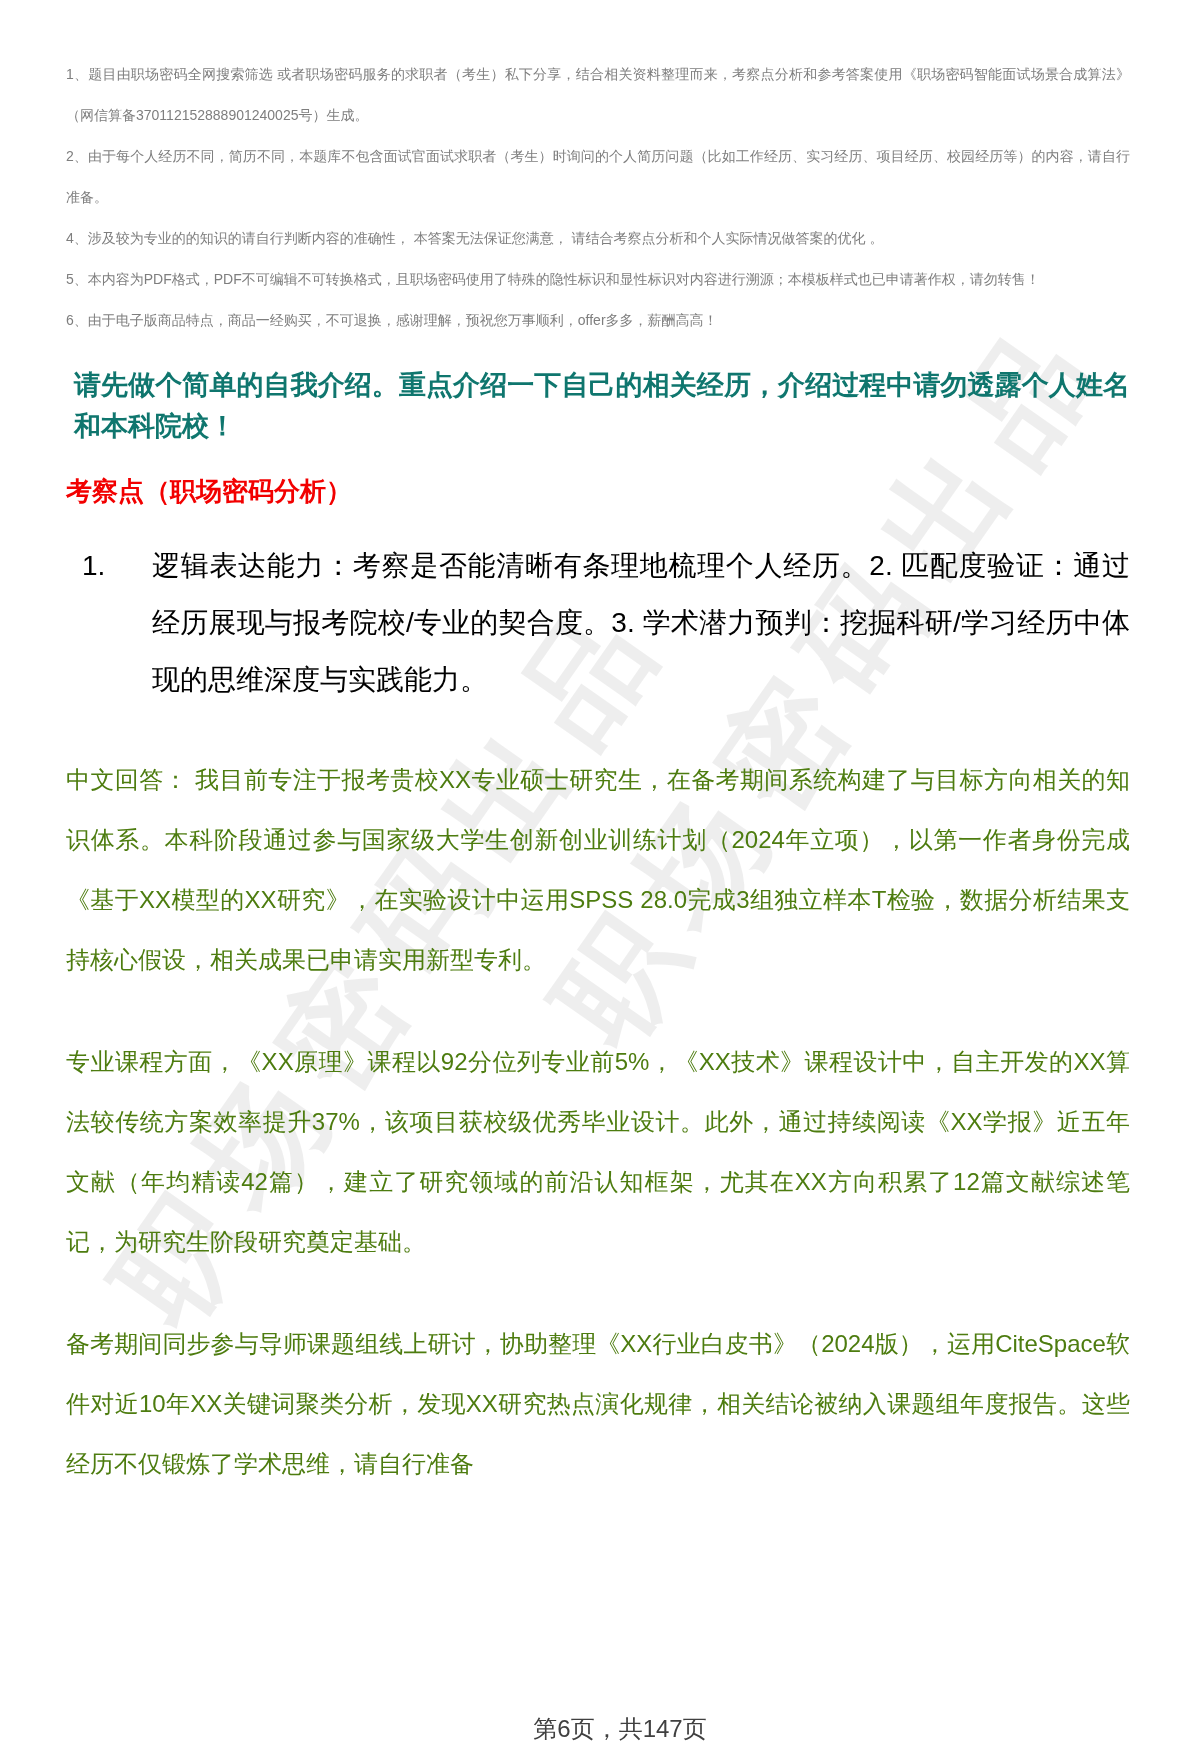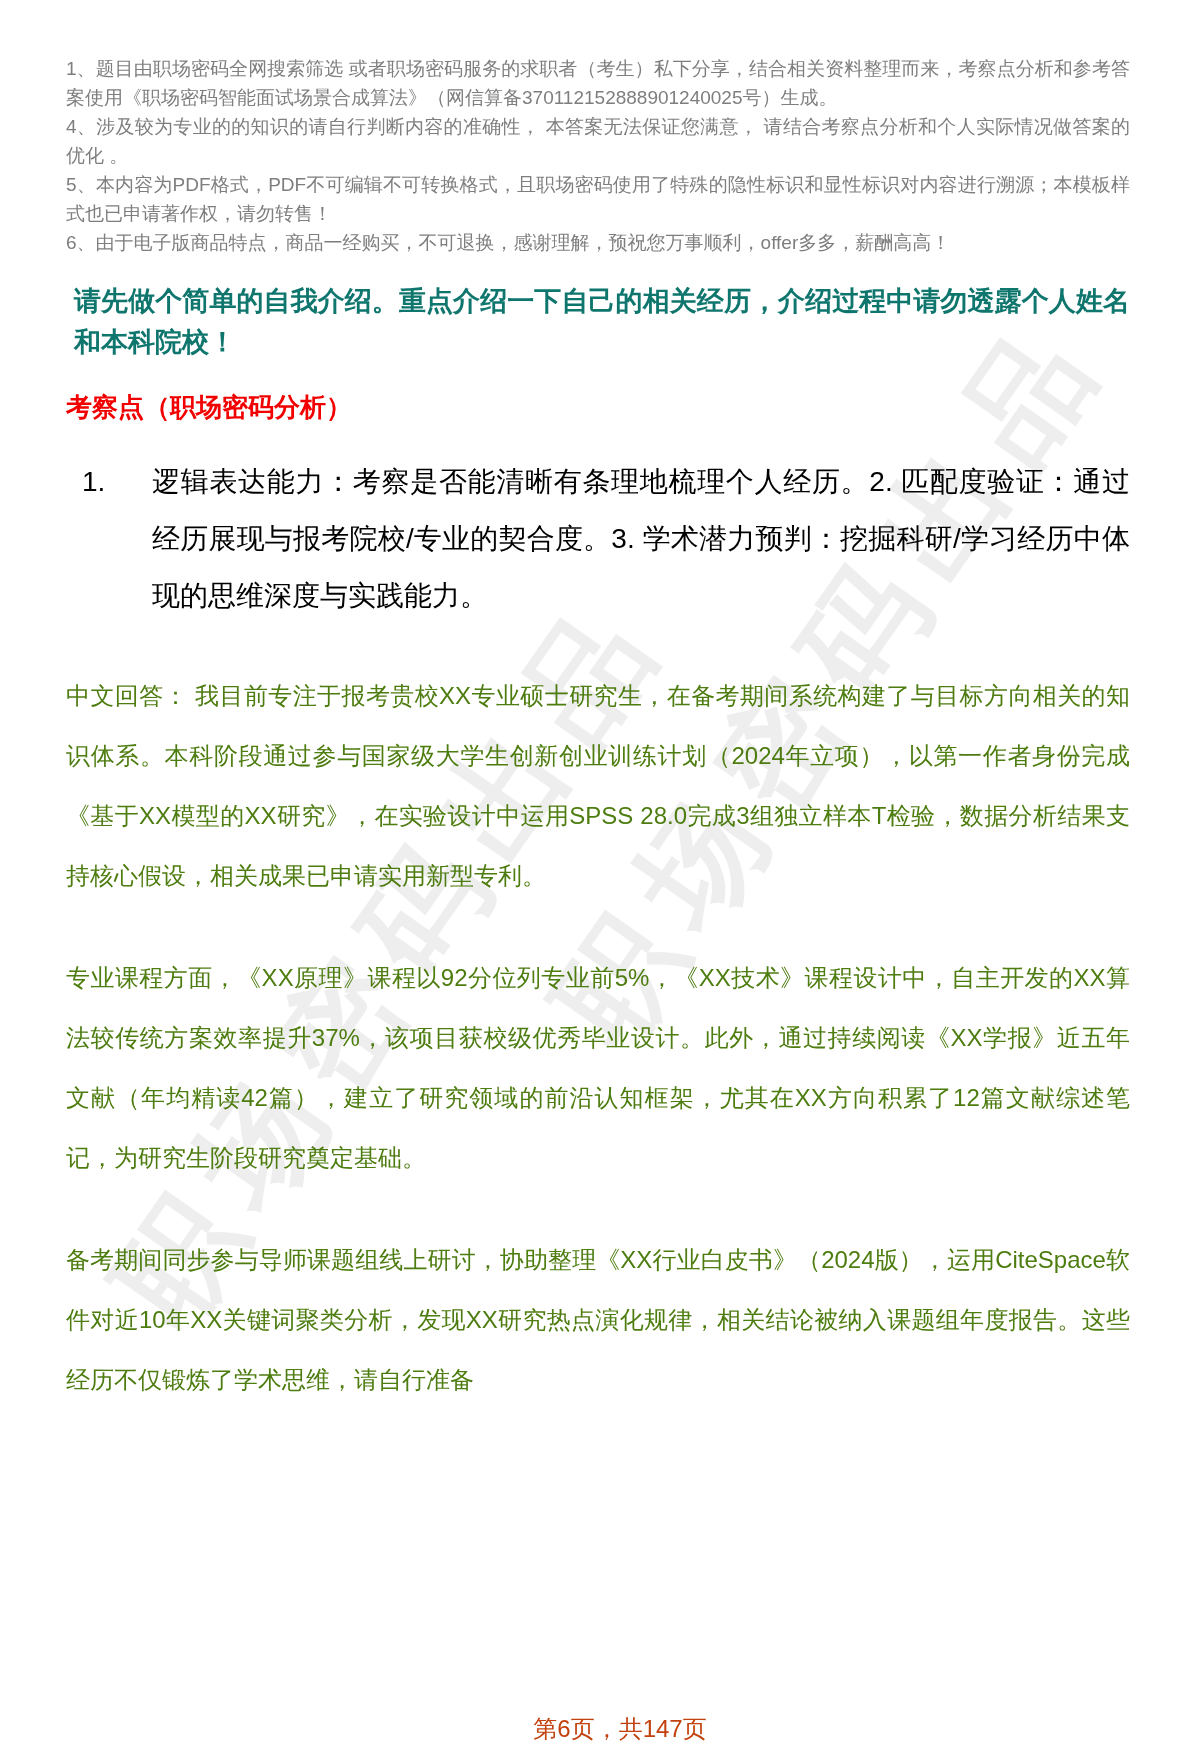--- a/index.html
+++ b/index.html
@@ -33,22 +33,22 @@
     color: rgba(0, 0, 0, 0.065);
     transform: translate(-50%, -50%) rotate(-55deg);
     pointer-events: none;
     user-select: none;
   }
   .wm-a { left: 830px; top: 680px; }
   .wm-b { left: 390px; top: 960px; }
 
   .disclaimer p {
     margin: 0;
-    font-size: 19px;
-    line-height: 29px;
+    font-size: 14px;
+    line-height: 41px;
     color: #7e7e7e;
     text-align: justify;
   }
   .question-title {
     margin: 24px 0 0 8px;
     font-size: 27px;
     font-weight: bold;
     line-height: 41px;
     color: #0f766e;
     text-align: justify;
@@ -83,36 +83,37 @@
     text-align: justify;
   }
   .page-footer {
     position: absolute;
     z-index: 2;
     left: 0;
     right: 0;
     bottom: 10px;
     text-align: center;
     font-size: 24px;
-    color: #c2410c;
+    color: #404040;
     padding-left: 40px;
   }
 </style>
 </head>
 <body>
 
 <div class="page">
 
   <div class="watermark wm-a">职场密码出品</div>
   <div class="watermark wm-b">职场密码出品</div>
 
   <div class="content">
 
     <section class="disclaimer">
       <p>1、题目由职场密码全网搜索筛选 或者职场密码服务的求职者（考生）私下分享，结合相关资料整理而来，考察点分析和参考答案使用《职场密码智能面试场景合成算法》（网信算备370112152888901240025号）生成。</p>
+      <p>2、由于每个人经历不同，简历不同，本题库不包含面试官面试求职者（考生）时询问的个人简历问题（比如工作经历、实习经历、项目经历、校园经历等）的内容，请自行准备。</p>
       <p>4、涉及较为专业的的知识的请自行判断内容的准确性， 本答案无法保证您满意， 请结合考察点分析和个人实际情况做答案的优化 。</p>
       <p>5、本内容为PDF格式，PDF不可编辑不可转换格式，且职场密码使用了特殊的隐性标识和显性标识对内容进行溯源；本模板样式也已申请著作权，请勿转售！</p>
       <p>6、由于电子版商品特点，商品一经购买，不可退换，感谢理解，预祝您万事顺利，offer多多，薪酬高高！</p>
     </section>
 
     <h1 class="question-title">请先做个简单的自我介绍。重点介绍一下自己的相关经历，介绍过程中请勿透露个人姓名和本科院校！</h1>
 
     <h2 class="analysis-heading">考察点（职场密码分析）</h2>
 
     <div class="analysis-list">

